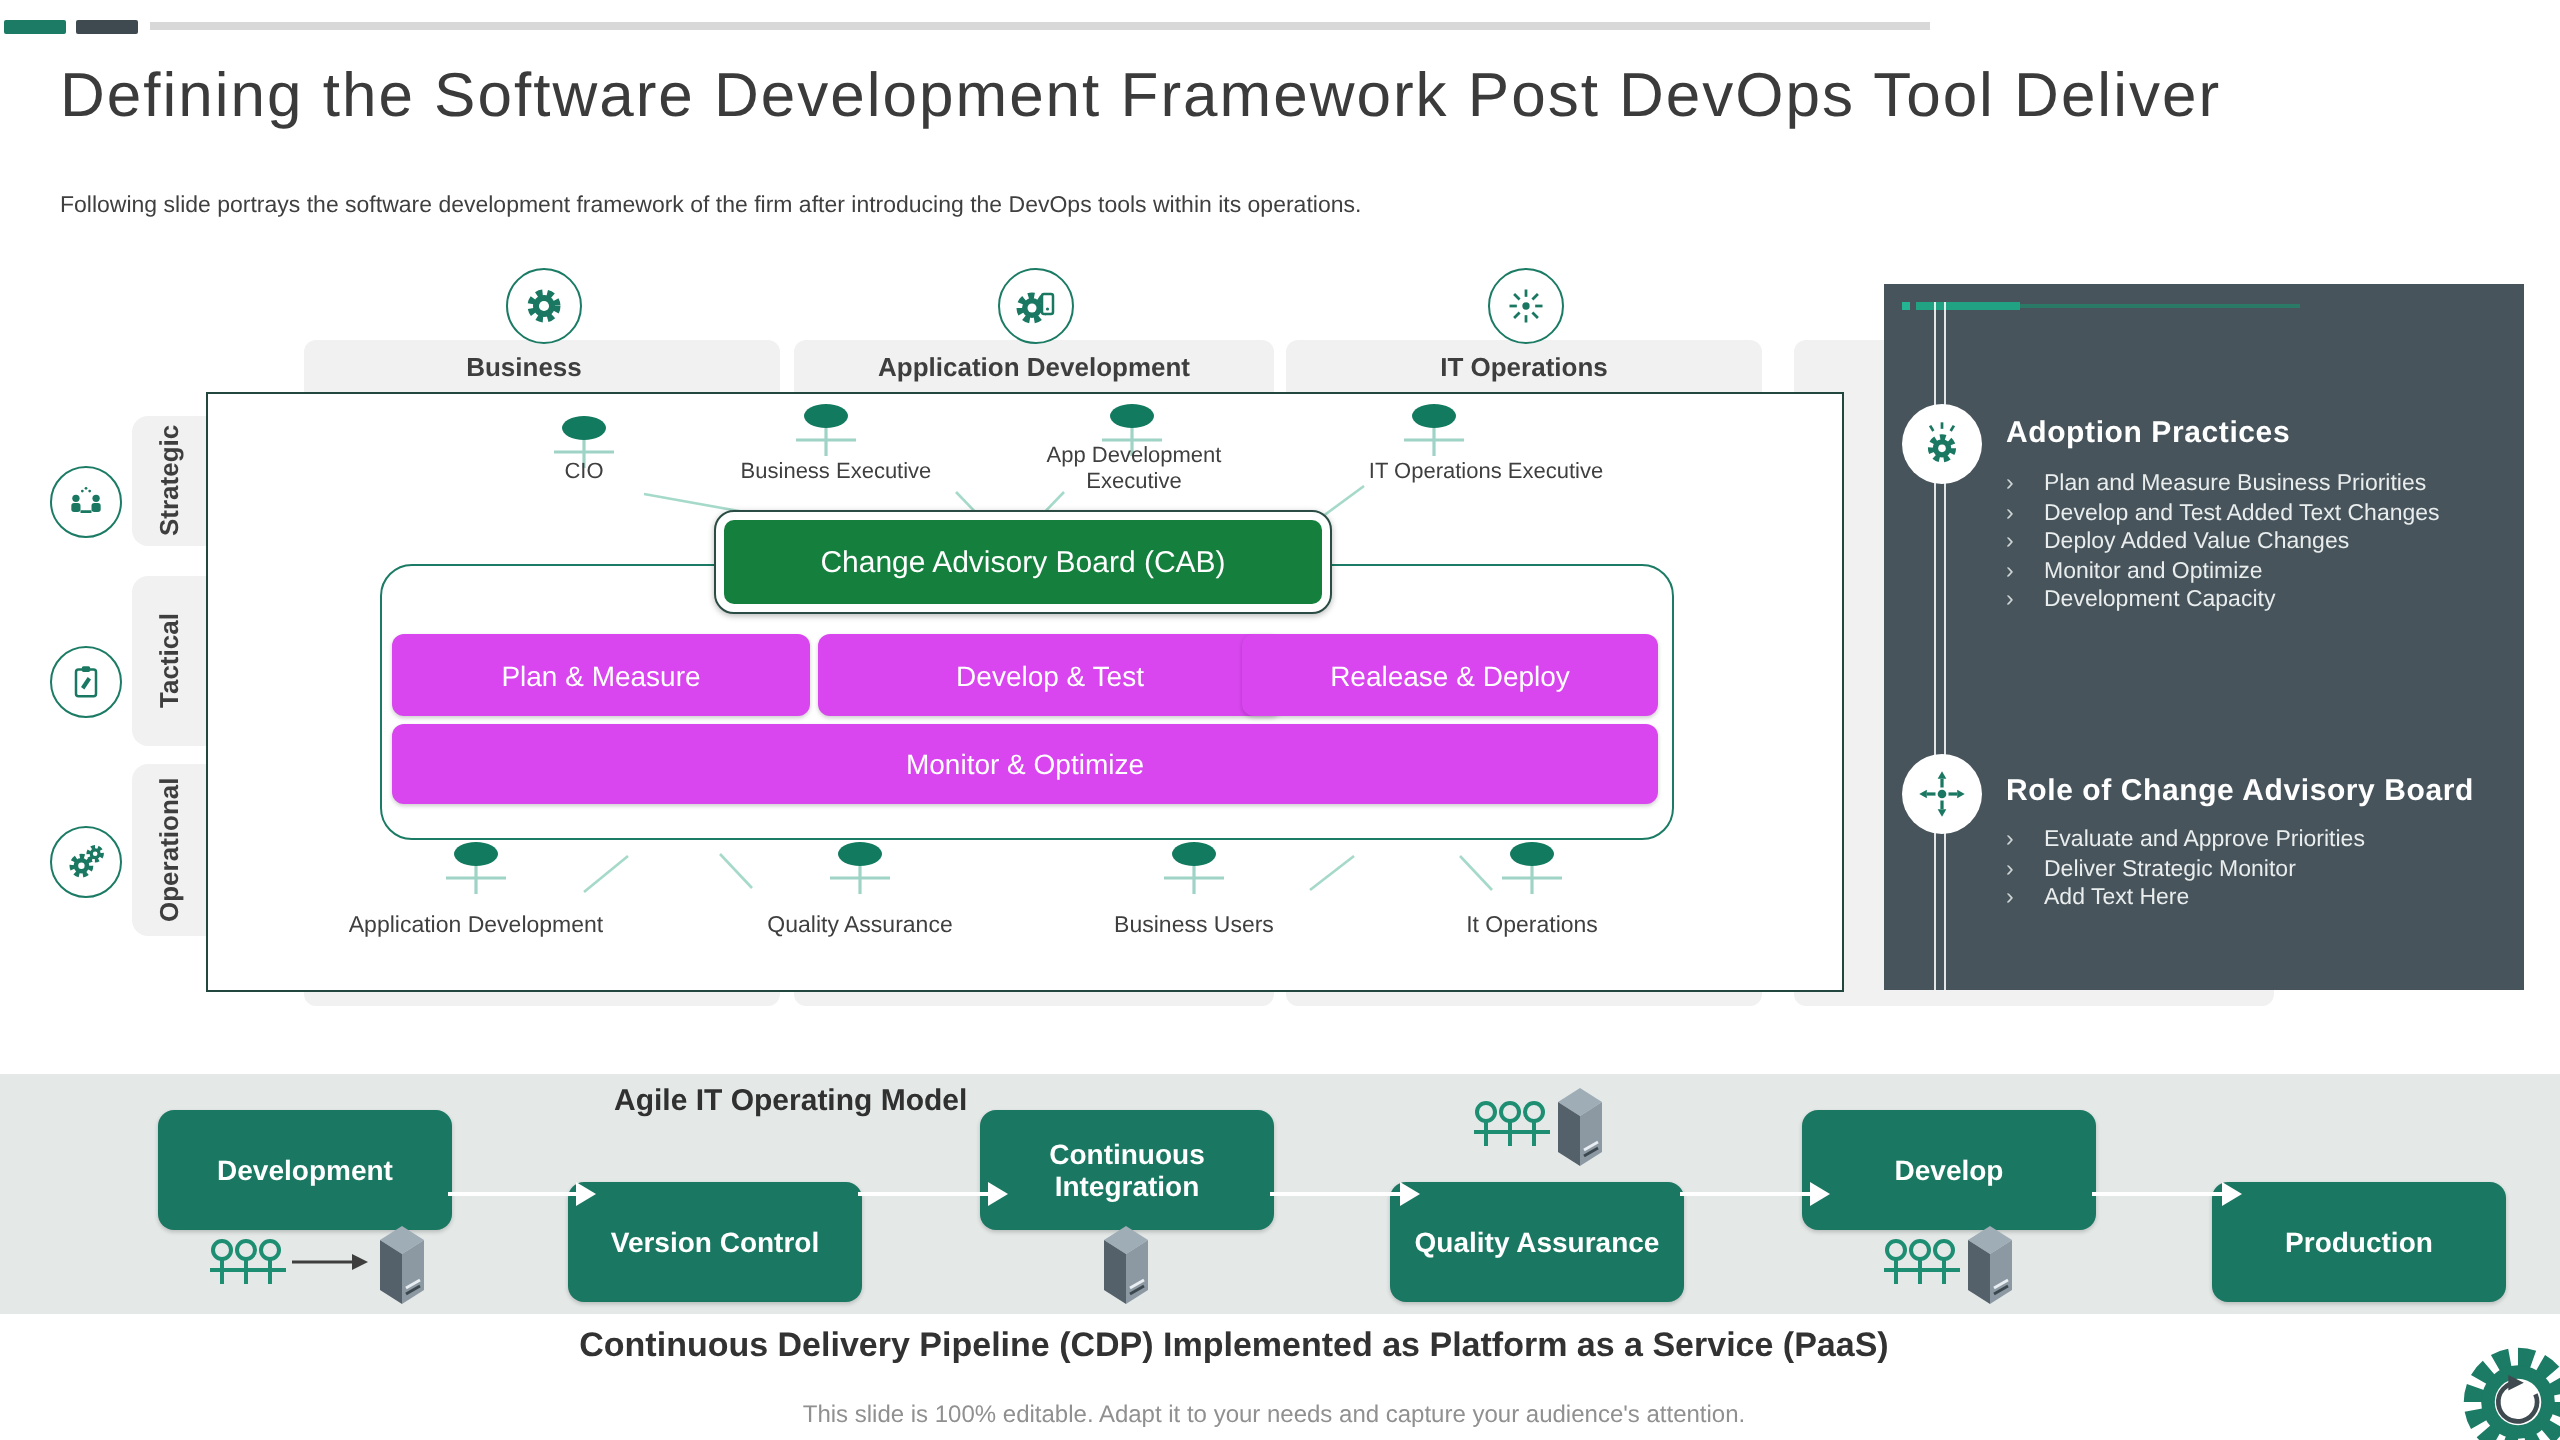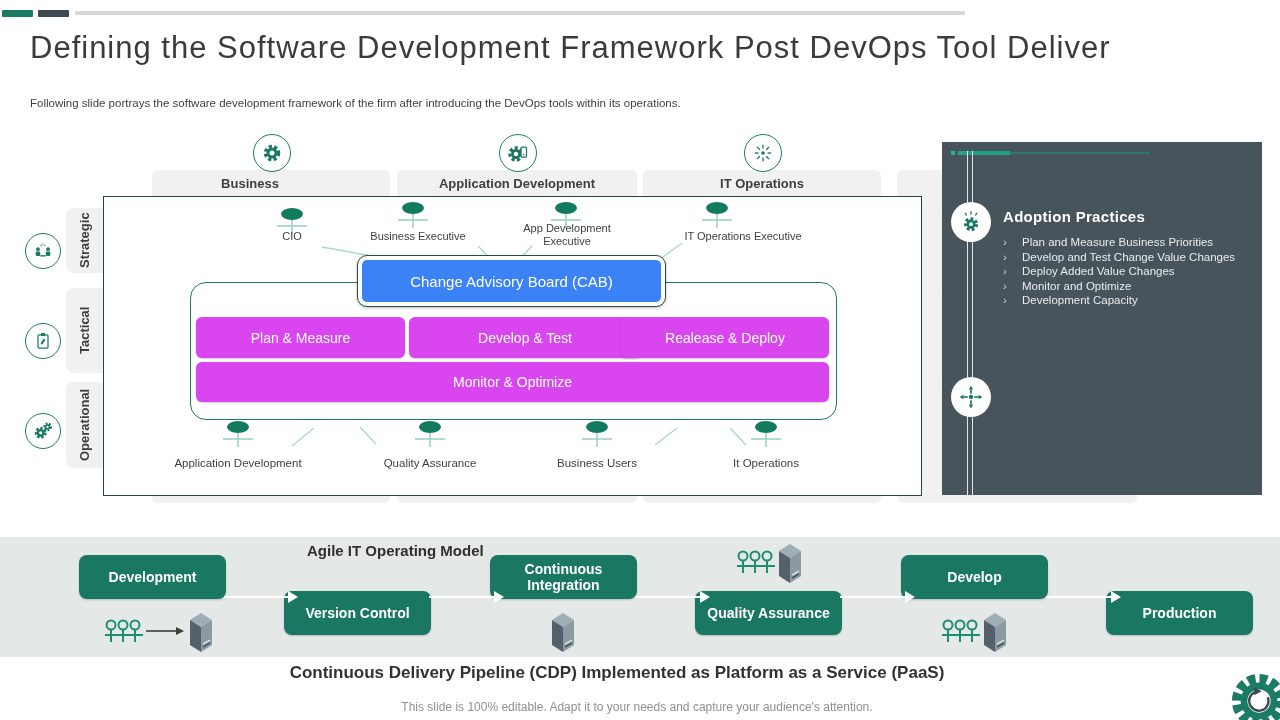--- a/index.html
+++ b/index.html
@@ -16,39 +16,39 @@
   .grow{background:#f1f1f1;border-radius:8px;left:66px;width:874px;z-index:1;}
   .col-label{top:176px;height:18px;text-align:center;font-weight:bold;font-size:13px;color:#3e3e3e;z-index:2;}
   .lvl-label{left:66px;width:37px;z-index:2;display:flex;align-items:center;justify-content:center;
              writing-mode:vertical-rl;transform:rotate(180deg);font-weight:bold;font-size:13px;color:#3e3e3e;}
   .circ{background:#fff;border:1.5px solid #1b7b65;border-radius:50%;display:flex;align-items:center;justify-content:center;z-index:3;}
   
   .whitebox{left:103px;top:196px;width:817px;height:298px;background:#fff;border:1.5px solid #21473f;z-index:5;}
   .plabel{font-size:11px;color:#3f3f3f;text-align:center;z-index:7;line-height:12.5px;}
   .cab-outer{left:357px;top:255px;width:307px;height:50px;background:#fff;border:1px solid #2a4c44;border-radius:10px;z-index:8;
              box-shadow:0 1px 3px rgba(0,0,0,.28);}
-  .cab-inner{position:absolute;left:4px;top:4px;right:4px;bottom:4px;background:#3b82f6;border-radius:5px;
+  .cab-inner{position:absolute;left:4px;top:4px;right:4px;bottom:4px;background:#15803d;border-radius:5px;
              color:#fff;font-size:15px;display:flex;align-items:center;justify-content:center;}
   .proc-box{left:190px;top:282px;width:645px;height:136px;background:#fff;border:1.5px solid #1b7b65;border-radius:16px;z-index:6;}
   .step{background:#d946ef;border-radius:6px;color:#fff;font-size:14px;display:flex;align-items:center;justify-content:center;
         z-index:7;top:317px;height:41px;box-shadow:0 1px 2px rgba(0,0,0,.2);}
   .stepwide{left:196px;top:362px;width:633px;height:40px;}
   .caption{left:307px;top:514px;font-weight:bold;font-size:15px;color:#303030;z-index:2;margin-top:28px;}
   
   .panel{left:942px;top:142px;width:320px;height:353px;background:#47545b;z-index:10;}
   .panel .vline{position:absolute;top:9px;width:1px;height:344px;background:rgba(255,255,255,.85);}
   .sec-title{position:absolute;left:61px;font-weight:bold;font-size:15px;color:#ffffff;letter-spacing:.3px;}
   .bullets{position:absolute;left:61px;width:250px;}
   .bullet{display:flex;font-size:11.5px;color:#e9eded;line-height:14.6px;}
   .bullet::before{content:"›";color:#cdd5d5;width:19px;flex:0 0 19px;}
   .picirc{position:absolute;left:9px;width:40px;height:40px;background:#fff;border-radius:50%;
           display:flex;align-items:center;justify-content:center;}
   
   .band{left:0;top:537px;width:1280px;height:120px;background:#e4e9e8;z-index:1;}
-  .stage{width:147px;height:44px;background:#1a7862;border-radius:8px;color:#fff;font-weight:bold;font-size:14px;
+  .stage{width:147px;height:60px;background:#1a7862;border-radius:8px;color:#fff;font-weight:bold;font-size:14px;
          line-height:16px;display:flex;align-items:center;justify-content:center;text-align:center;z-index:2;
          box-shadow:0 1px 2px rgba(0,0,0,.2);}
   .footer-title{left:0;top:663px;width:1234px;text-align:center;font-weight:bold;font-size:17px;color:#323232;}
   .footer-note{left:0;top:700px;width:1274px;text-align:center;font-size:12px;color:#909090;}
   svg{display:block;}
 </style>
 </head>
 <body>
 
 <div class="abs bar" style="left:2px;top:10px;width:31px;background:#1b7b65;"></div>
@@ -60,21 +60,21 @@
 
 <div class="abs gcol" style="left:152px;width:238px;"></div>
 <div class="abs gcol" style="left:397px;width:240px;"></div>
 <div class="abs gcol" style="left:643px;width:238px;"></div>
 <div class="abs gcol" style="left:897px;width:240px;"></div>
 
 <div class="abs grow" style="top:208px;height:65px;"></div>
 <div class="abs grow" style="top:288px;height:85px;"></div>
 <div class="abs grow" style="top:382px;height:86px;"></div>
 
-<div class="abs col-label" style="left:152px;width:196px;">Business</div>
+<div class="abs col-label" style="left:152px;width:196px;padding-left:12px;">Business</div>
 <div class="abs col-label" style="left:397px;width:240px;">Application Development</div>
 <div class="abs col-label" style="left:643px;width:238px;">IT Operations</div>
 
 <div class="abs circ" style="left:253px;top:134px;width:36px;height:36px;">
   <svg width="22" height="22" viewBox="0 0 48 48">
     <circle cx="24" cy="24" r="14" fill="none" stroke="#1a7862" stroke-width="8" stroke-dasharray="6.5 5"></circle>
     <circle cx="24" cy="24" r="12" fill="#1a7862"></circle>
       <circle cx="24" cy="24" r="5.5" fill="#fff"></circle>
   </svg>
 </div>
@@ -232,21 +232,21 @@
           <line x1="32" y1="12" x2="35" y2="7"></line>
         </g>
     </svg>
   </div>
   <div class="sec-title" style="top:66px;">Adoption Practices</div>
   <div class="bullets" style="top:93px;">
     <div class="bullet">
         <span>Plan and Measure Business Priorities</span>
       </div>
     <div class="bullet">
-        <span>Develop and Test Change Value Changes</span>
+        <span>Develop and Test Added Text Changes</span>
       </div>
     <div class="bullet">
         <span>Deploy Added Value Changes</span>
       </div>
     <div class="bullet">
         <span>Monitor and Optimize</span>
       </div>
     <div class="bullet">
         <span>Development Capacity</span>
       </div>
@@ -258,20 +258,32 @@
       <line x1="24" y1="18" x2="24" y2="10"></line>
         <polygon points="20,10 28,10 24,3" stroke="none"></polygon>
       <line x1="24" y1="30" x2="24" y2="38"></line>
         <polygon points="20,38 28,38 24,45" stroke="none"></polygon>
       <line x1="18" y1="24" x2="10" y2="24"></line>
         <polygon points="10,20 10,28 3,24" stroke="none"></polygon>
       <line x1="30" y1="24" x2="38" y2="24"></line>
         <polygon points="38,20 38,28 45,24" stroke="none"></polygon>
     </svg>
   </div>
+  <div class="sec-title" style="top:245px;">Role of Change Advisory Board</div>
+  <div class="bullets" style="top:271px;">
+    <div class="bullet">
+        <span>Evaluate and Approve Priorities</span>
+      </div>
+    <div class="bullet">
+        <span>Deliver Strategic Monitor</span>
+      </div>
+    <div class="bullet">
+        <span>Add Text Here</span>
+      </div>
+  </div>
 </div>
 
 <div class="abs band"></div>
 
 <div class="abs stage" style="left:79px;top:555px;">Development</div>
 <div class="abs stage" style="left:284px;top:591px;">Version Control</div>
 <div class="abs stage" style="left:490px;top:555px;">Continuous Integration</div>
 <div class="abs stage" style="left:695px;top:591px;">Quality Assurance</div>
 <div class="abs stage" style="left:901px;top:555px;">Develop</div>
 <div class="abs stage" style="left:1106px;top:591px;">Production</div>

